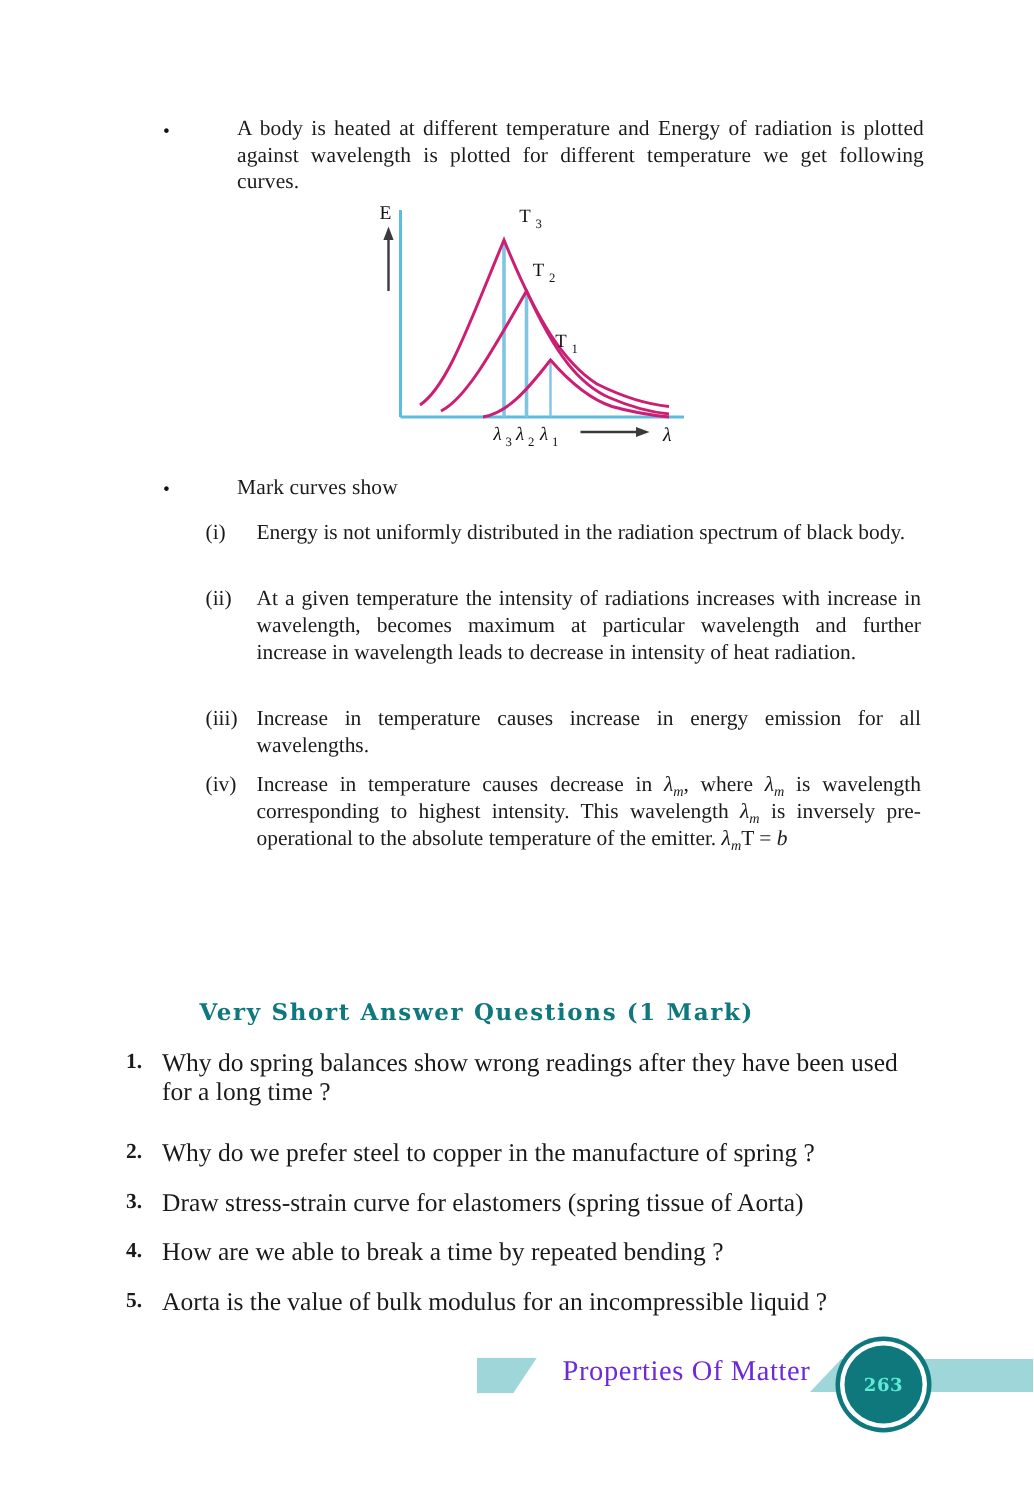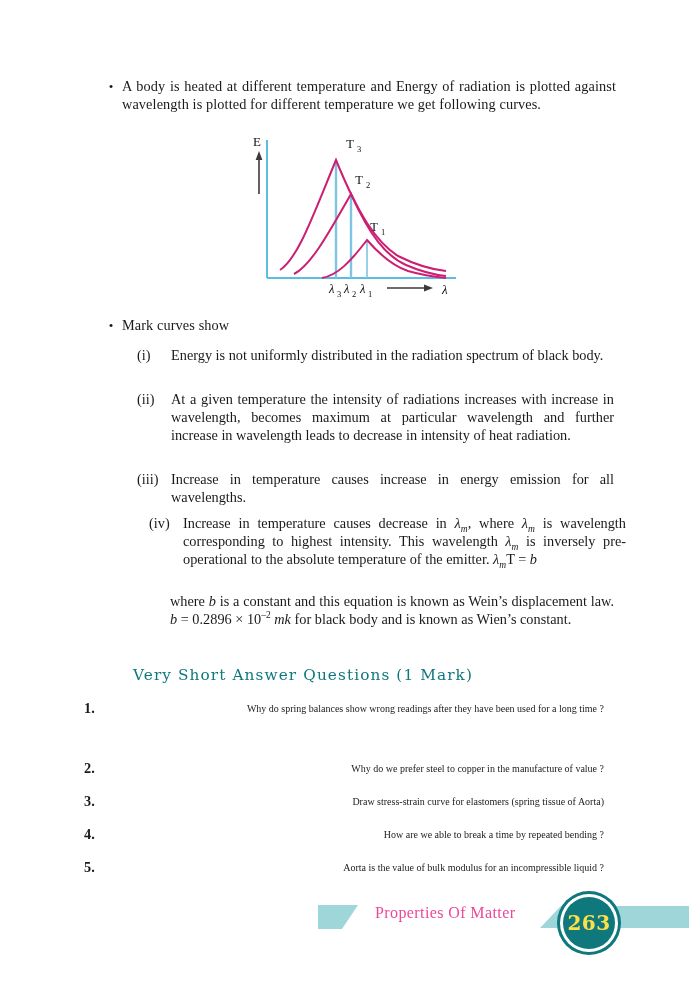--- a/index.html
+++ b/index.html
@@ -36,20 +36,21 @@
     text-align: center;
     color: #111;
   }
   .bullet-text {
     flex: 1;
     font-size: 14.3px;
     line-height: 17.5px;
     text-align: justify;
     text-justify: inter-word;
     letter-spacing: .1px;
+    margin-left: 36px;
   }
 
   .roman-row {
     position: absolute;
     display: flex;
     align-items: flex-start;
   }
   .roman-label {
     flex: 0 0 34px;
     font-size: 14.3px;
@@ -94,21 +95,21 @@
     height: 178px;
   }
   .figure svg { display: block; }
 
   
   .section-heading {
     position: absolute;
     left: 133px;
     top: 666px;
     font-family: "DejaVu Serif", "Liberation Serif", serif;
-    font-weight: normal;
+    font-weight: bold;
     font-size: 15.3px;
     letter-spacing: 1.1px;
     color: #0e787d;
     white-space: nowrap;
   }
 
   
   .q-row {
     position: absolute;
     left: 84px;
@@ -117,23 +118,22 @@
     align-items: flex-start;
   }
   .q-num {
     flex: 0 0 24px;
     font-size: 14.3px;
     line-height: 19px;
     font-weight: bold;
   }
   .q-text {
     flex: 1;
-    font-size: 10px;
+    font-size: 17px;
     line-height: 19px;
-    text-align: right;
   }
 
   
   .footer {
     position: absolute;
     left: 0;
     top: 896px;
     width: 689px;
     height: 55px;
   }
@@ -143,23 +143,23 @@
     top: 9px;
     width: 40px;
     height: 24px;
     background: #9ed6d9;
     clip-path: polygon(0 0, 100% 0, 60% 100%, 0 100%);
   }
   .footer-title {
     position: absolute;
     left: 375px;
     top: 8px;
-    font-size: 16px;
+    font-size: 19px;
     letter-spacing: .4px;
-    color: #ec4899;
+    color: #6d28d9;
     white-space: nowrap;
   }
   .footer-band {
     position: absolute;
     left: 540px;
     top: 10px;
     width: 149px;
     height: 22px;
     background: #9ed6d9;
     clip-path: polygon(14% 0, 100% 0, 100% 100%, 0 100%);
@@ -171,24 +171,24 @@
     width: 52px;
     height: 52px;
     border-radius: 50%;
     background: #0e787d;
     box-shadow: 0 0 0 3px #ffffff, 0 0 0 6px #0e787d;
     display: flex;
     align-items: center;
     justify-content: center;
   }
   .page-badge span {
-    color: #fde047;
+    color: #5eead4;
     font-family: "DejaVu Serif", "Liberation Serif", serif;
     font-weight: bold;
-    font-size: 20px;
+    font-size: 12px;
     letter-spacing: .4px;
   }
 </style>
 </head>
 <body>
 
 <div class="page">
 
   <div class="bullet-row" style="left:100px; top:78px; width:516px;">
     <div class="bullet-dot">•</div>
@@ -265,41 +265,38 @@
   <div class="roman-row" style="left:136px; top:390px; width:478px;">
     <div class="roman-label">(ii)</div>
     <div class="roman-text">At a given temperature the intensity of radiations increases with increase in wavelength, becomes maximum at particular wavelength and further increase in wavelength leads to decrease in intensity of heat radiation.</div>
   </div>
 
   <div class="roman-row" style="left:136px; top:470px; width:478px;">
     <div class="roman-label">(iii)</div>
     <div class="roman-text">Increase in temperature causes increase in energy emission for all wavelengths.</div>
   </div>
 
-  <div class="roman-row" style="left:148px; top:514px; width:478px;">
+  <div class="roman-row" style="left:136px; top:514px; width:478px;">
     <div class="roman-label">(iv)</div>
     <div class="roman-text">
       <span>Increase in temperature causes decrease in </span><i class="var">λ</i><span class="sub">m</span><span>, where </span><i class="var">λ</i><span class="sub">m</span><span> is wavelength corresponding to highest intensity. This wavelength </span><i class="var">λ</i><span class="sub">m</span><span> is inversely pre-operational to the absolute temperature of the emitter. </span><i class="var">λ</i><span class="sub">m</span><span>T = </span><i class="var">b</i>
     </div>
   </div>
 
-  <div class="plain-para" style="left:170px; top:592px; width:444px;">
-    <span>where </span><i class="var">b</i><span> is a constant and this equation is known as Wein’s displacement law. </span><i class="var">b</i><span> = 0.2896 × 10</span><span class="sup">–2</span><i class="var"> mk</i><span> for black body and is known as Wien’s constant.</span>
-  </div>
 
   <div class="section-heading">Very  Short  Answer  Questions  (1 Mark)</div>
 
   <div class="q-row" style="top:699px;">
     <div class="q-num">1.</div>
     <div class="q-text">Why do spring balances show wrong readings after they have been used for a long time ?</div>
   </div>
 
   <div class="q-row" style="top:759px;">
     <div class="q-num">2.</div>
-    <div class="q-text">Why do we prefer steel to copper in the manufacture of value ?</div>
+    <div class="q-text">Why do we prefer steel to copper in the manufacture of spring ?</div>
   </div>
 
   <div class="q-row" style="top:792px;">
     <div class="q-num">3.</div>
     <div class="q-text">Draw stress-strain curve for elastomers (spring tissue of Aorta)</div>
   </div>
 
   <div class="q-row" style="top:825px;">
     <div class="q-num">4.</div>
     <div class="q-text">How are we able to break a time by repeated bending ?</div>

